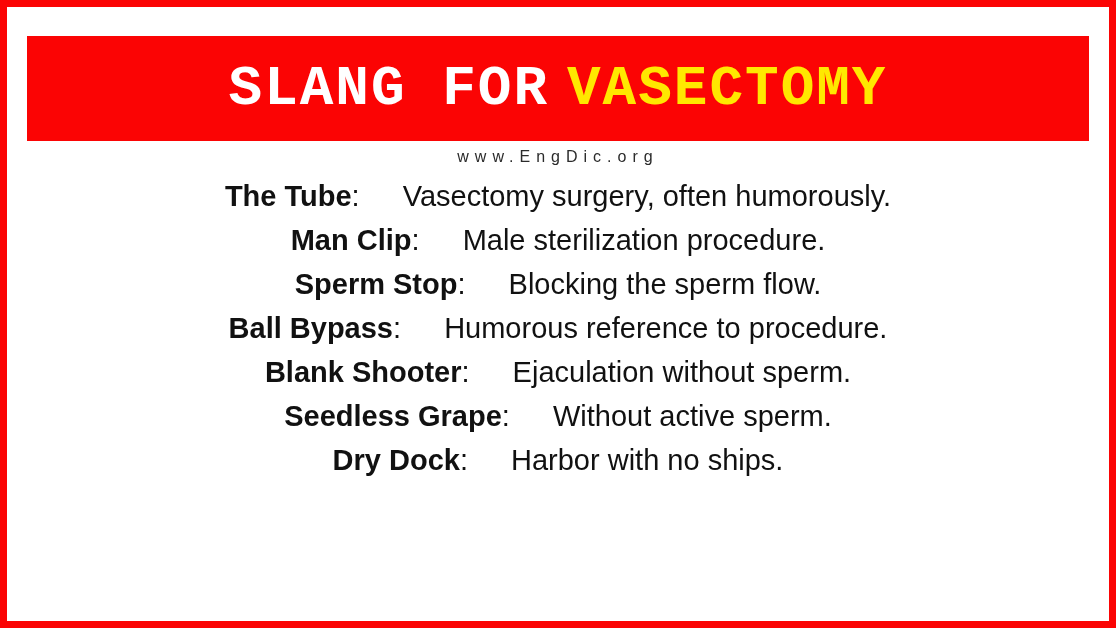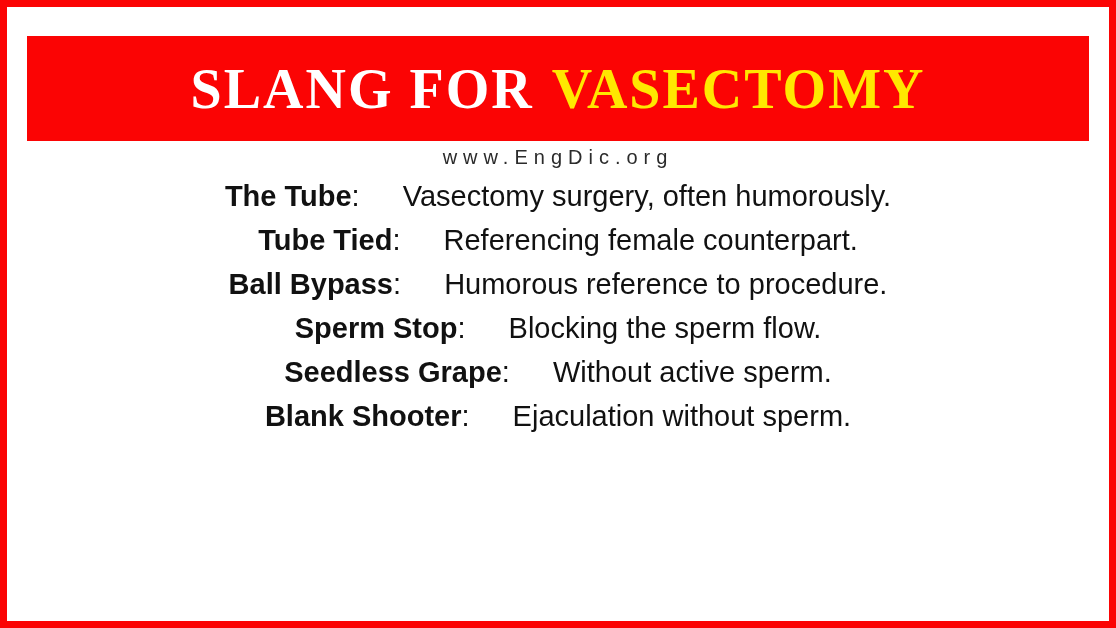--- a/index.html
+++ b/index.html
@@ -20,38 +20,38 @@
   .banner {
     margin: 29px 20px 0 20px;
     height: 105px;
     background: #fb0404;
     display: flex;
     align-items: center;
     justify-content: center;
   }
   .title {
     margin: 0;
-    font-family: Liberation Serif, serif;
+    font-family: Liberation Mono, monospace;
     font-weight: bold;
     font-size: 56px;
     letter-spacing: 2px;
     line-height: 1;
     white-space: nowrap;
   }
   .title .t-white {
     color: #ffffff;
     margin-right: 18px;
   }
   .title .t-yellow {
     color: #ffe800;
   }
   .website {
     margin-top: 5px;
     text-align: center;
-    font-size: 20px;
+    font-size: 16px;
     line-height: 22px;
     letter-spacing: 6px;
     color: #2b2b2b;
   }
   .entries {
     margin-top: 6px;
   }
   .entry {
     text-align: center;
     font-size: 29px;
@@ -77,19 +77,20 @@
   <div class="banner">
     <h1 class="title">
       <span class="t-white">SLANG FOR</span><span class="t-yellow">VASECTOMY</span>
     </h1>
   </div>
 
   <div class="website">www.EngDic.org</div>
 
   <div class="entries" id="entries">
       <div class="entry"><span class="term">The Tube</span><span class="sep">: </span><span class="def">Vasectomy surgery, often humorously.</span></div>
-      <div class="entry"><span class="term">Tube Tied</span><span class="sep">: </span><span class="def">Referencing female counterpart.</span></div>
+      <div class="entry"><span class="term">Man Clip</span><span class="sep">: </span><span class="def">Male sterilization procedure.</span></div>
+      <div class="entry"><span class="term">Sperm Stop</span><span class="sep">: </span><span class="def">Blocking the sperm flow.</span></div>
       <div class="entry"><span class="term">Ball Bypass</span><span class="sep">: </span><span class="def">Humorous reference to procedure.</span></div>
-      <div class="entry"><span class="term">Sperm Stop</span><span class="sep">: </span><span class="def">Blocking the sperm flow.</span></div>
+      <div class="entry"><span class="term">Blank Shooter</span><span class="sep">: </span><span class="def">Ejaculation without sperm.</span></div>
       <div class="entry"><span class="term">Seedless Grape</span><span class="sep">: </span><span class="def">Without active sperm.</span></div>
-      <div class="entry"><span class="term">Blank Shooter</span><span class="sep">: </span><span class="def">Ejaculation without sperm.</span></div>
+      <div class="entry"><span class="term">Dry Dock</span><span class="sep">: </span><span class="def">Harbor with no ships.</span></div>
     </div>
 </div>
 
 </body></html>

